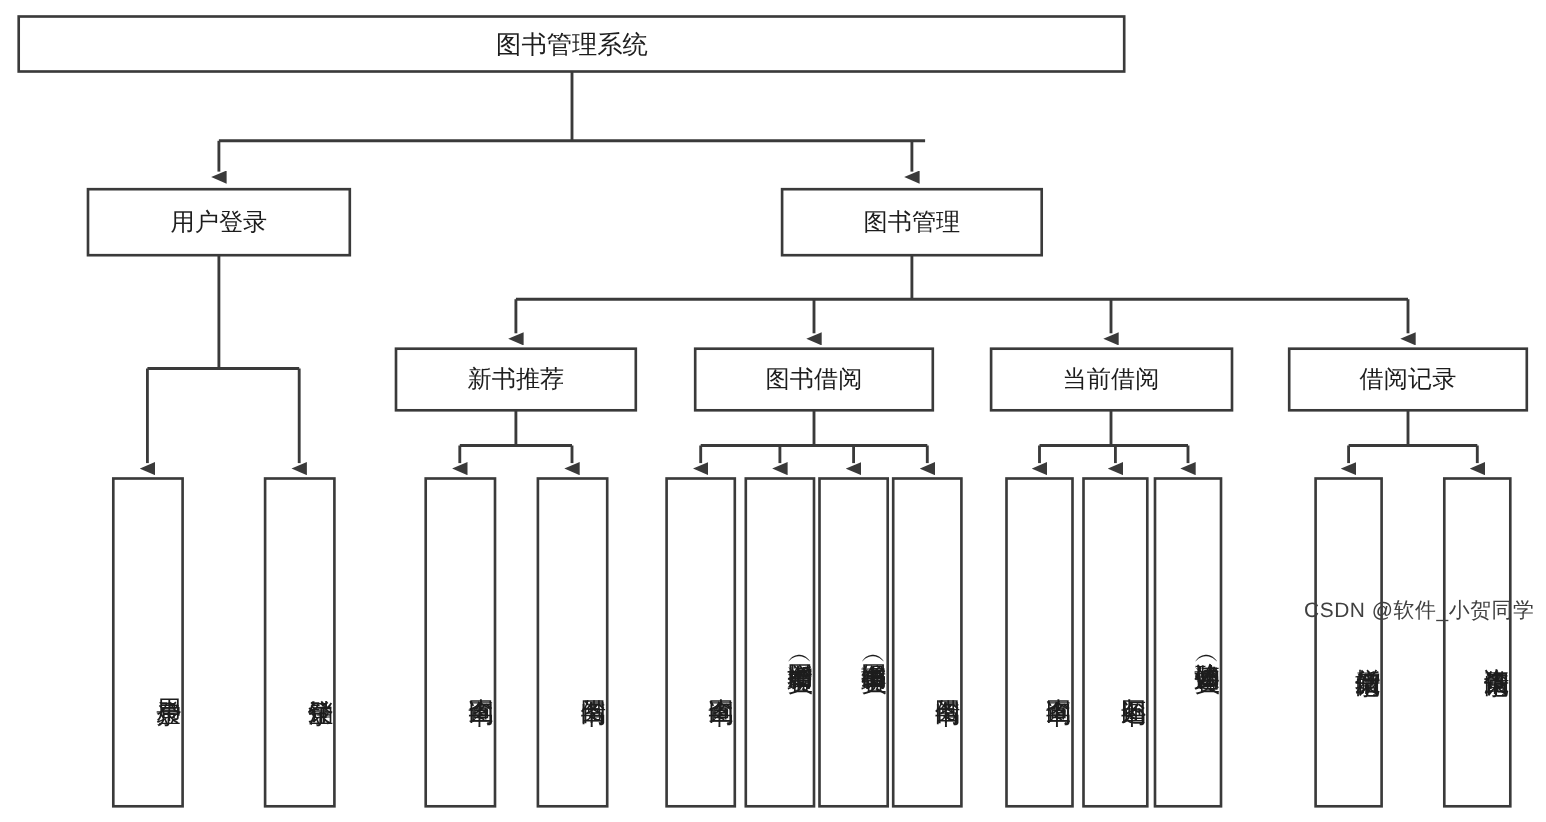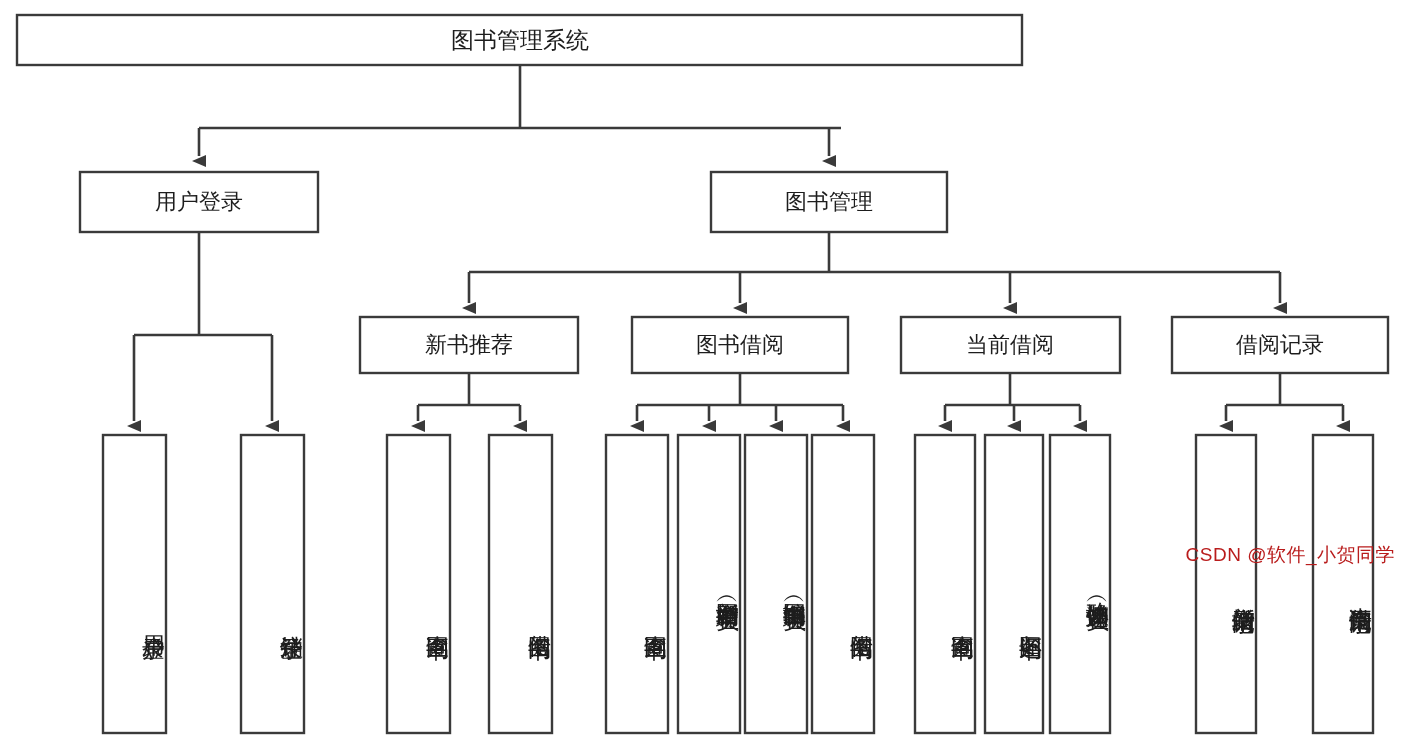--- a/index.html
+++ b/index.html
@@ -67,21 +67,21 @@
     justify-content: center;
     white-space: nowrap;
     pointer-events: none;
   }
   .watermark {
     position: absolute;
     right: 10px;
     bottom: 8px;
     font-family: "Liberation Sans", "DejaVu Sans", sans-serif;
     font-size: 19px;
-    color: #b91c1c;
+    color: #404040;
     letter-spacing: 0.5px;
     white-space: nowrap;
   }
 </style>
 </head>
 <body>
 
 <div id="diagram-root">
 
   <svg class="flow" viewBox="0 0 1405 747" xmlns="http://www.w3.org/2000/svg">

